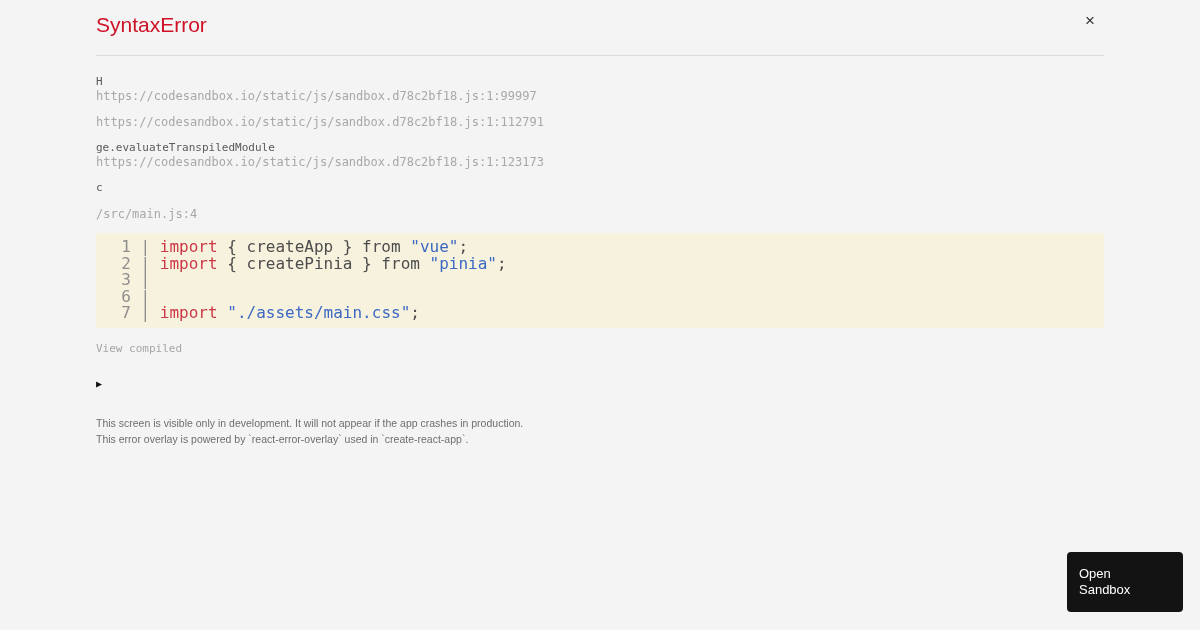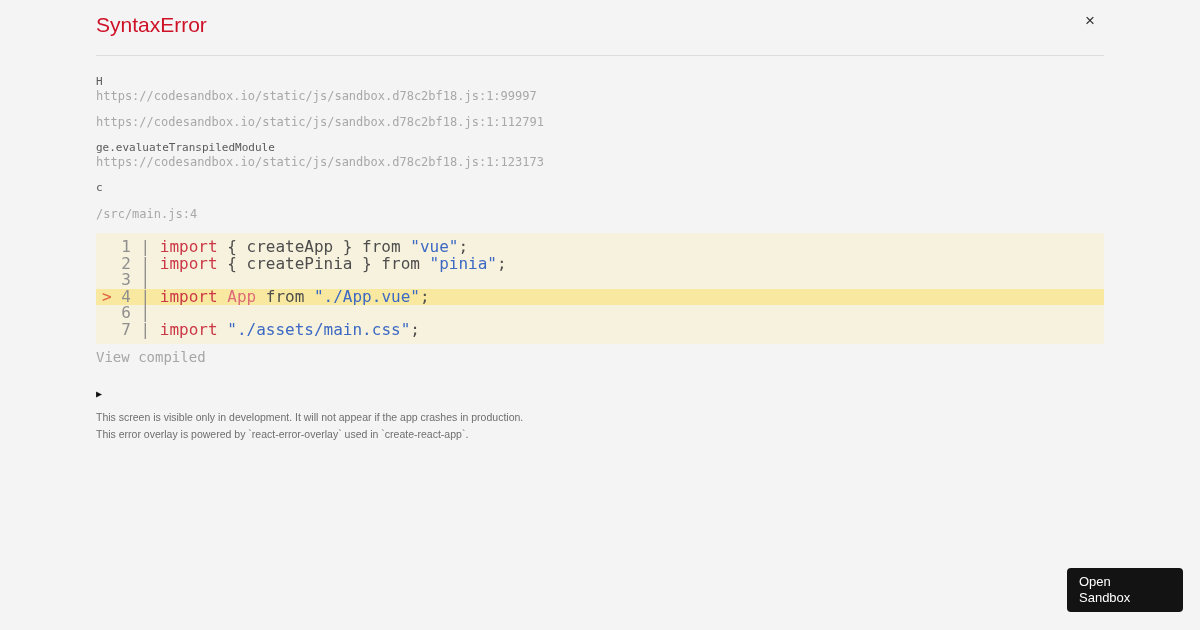--- a/index.html
+++ b/index.html
@@ -75,60 +75,60 @@
     color: #4d4d4d;
   }
   .cline.marked { background: #f9e9a0; }
   .tok-marker { color: #e0633f; }
   .tok-gutter { color: #8f8f8f; }
   .tok-kw { color: #cb3847; }
   .tok-cap { color: #dd6b78; }
   .tok-str { color: #3c69c4; }
   .tok-plain { color: #4d4d4d; }
   .view-compiled {
-    margin-top: 6px;
+    margin-top: 14px;
     font-family: "DejaVu Sans Mono", monospace;
-    font-size: 14px;
+    font-size: 11px;
     line-height: 14px;
     color: #a6a6a6;
     cursor: pointer;
     display: inline-block;
   }
   .collapsed-row {
     margin-top: 20px;
     font-family: "DejaVu Sans Mono", monospace;
     font-size: 12.5px;
     line-height: 15px;
     color: #242424;
     cursor: pointer;
     display: flex;
     align-items: center;
   }
   .tri {
     font-size: 10px;
     margin-right: 9px;
     color: #111;
   }
-  .footer-notes { margin-top: 8px; }
+  .footer-notes { margin-top: 24px; }
   .fline {
     font-size: 10.5px;
     line-height: 16.5px;
     color: #6e6e6e;
   }
   .open-sandbox {
     position: fixed;
     right: 17px;
     bottom: 18px;
     width: 116px;
     background: #131313;
     border: none;
     border-radius: 4px;
     color: #ffffff;
     text-align: left;
-    padding: 6px 12px;
+    padding: 14px 12px;
     cursor: pointer;
     font-family: "Liberation Sans", sans-serif;
   }
   .open-sandbox span {
     display: inline-block;
     width: 58px;
     font-size: 13px;
     line-height: 16px;
   }
 </style>
@@ -155,21 +155,20 @@
         <div class="frame-name">c</div>
       </div>
       <div class="frame">
         <div class="frame-loc">/src/main.js:4</div>
       </div>
     </section>
   <div class="codeblock" id="codeblock">
       <div class="cline"><span class="tok-marker"> </span><span class="tok-gutter"> 1 | </span><span class="tok-kw">import</span><span class="tok-plain"> { createApp } from </span><span class="tok-str">"vue"</span><span class="tok-plain">;</span></div>
       <div class="cline"><span class="tok-marker"> </span><span class="tok-gutter"> 2 | </span><span class="tok-kw">import</span><span class="tok-plain"> { createPinia } from </span><span class="tok-str">"pinia"</span><span class="tok-plain">;</span></div>
       <div class="cline"><span class="tok-marker"> </span><span class="tok-gutter"> 3 | </span></div>
-      <div class="cline marked"><span class="tok-marker">&gt;</span><span class="tok-gutter"> 4 | </span><span class="tok-kw">import</span><span class="tok-plain"> </span><span class="tok-cap">App</span><span class="tok-plain"> from </span><span class="tok-str">"./App.vue"</span><span class="tok-plain">;</span></div>
       <div class="cline"><span class="tok-marker"> </span><span class="tok-gutter"> 6 | </span></div>
       <div class="cline"><span class="tok-marker"> </span><span class="tok-gutter"> 7 | </span><span class="tok-kw">import</span><span class="tok-plain"> </span><span class="tok-str">"./assets/main.css"</span><span class="tok-plain">;</span></div>
     </div>
   <div>
     <span class="view-compiled">View compiled</span>
   </div>
   <div class="collapsed-row">
     <span class="tri">▶</span>
   </div>
   <footer class="footer-notes" id="footer">

